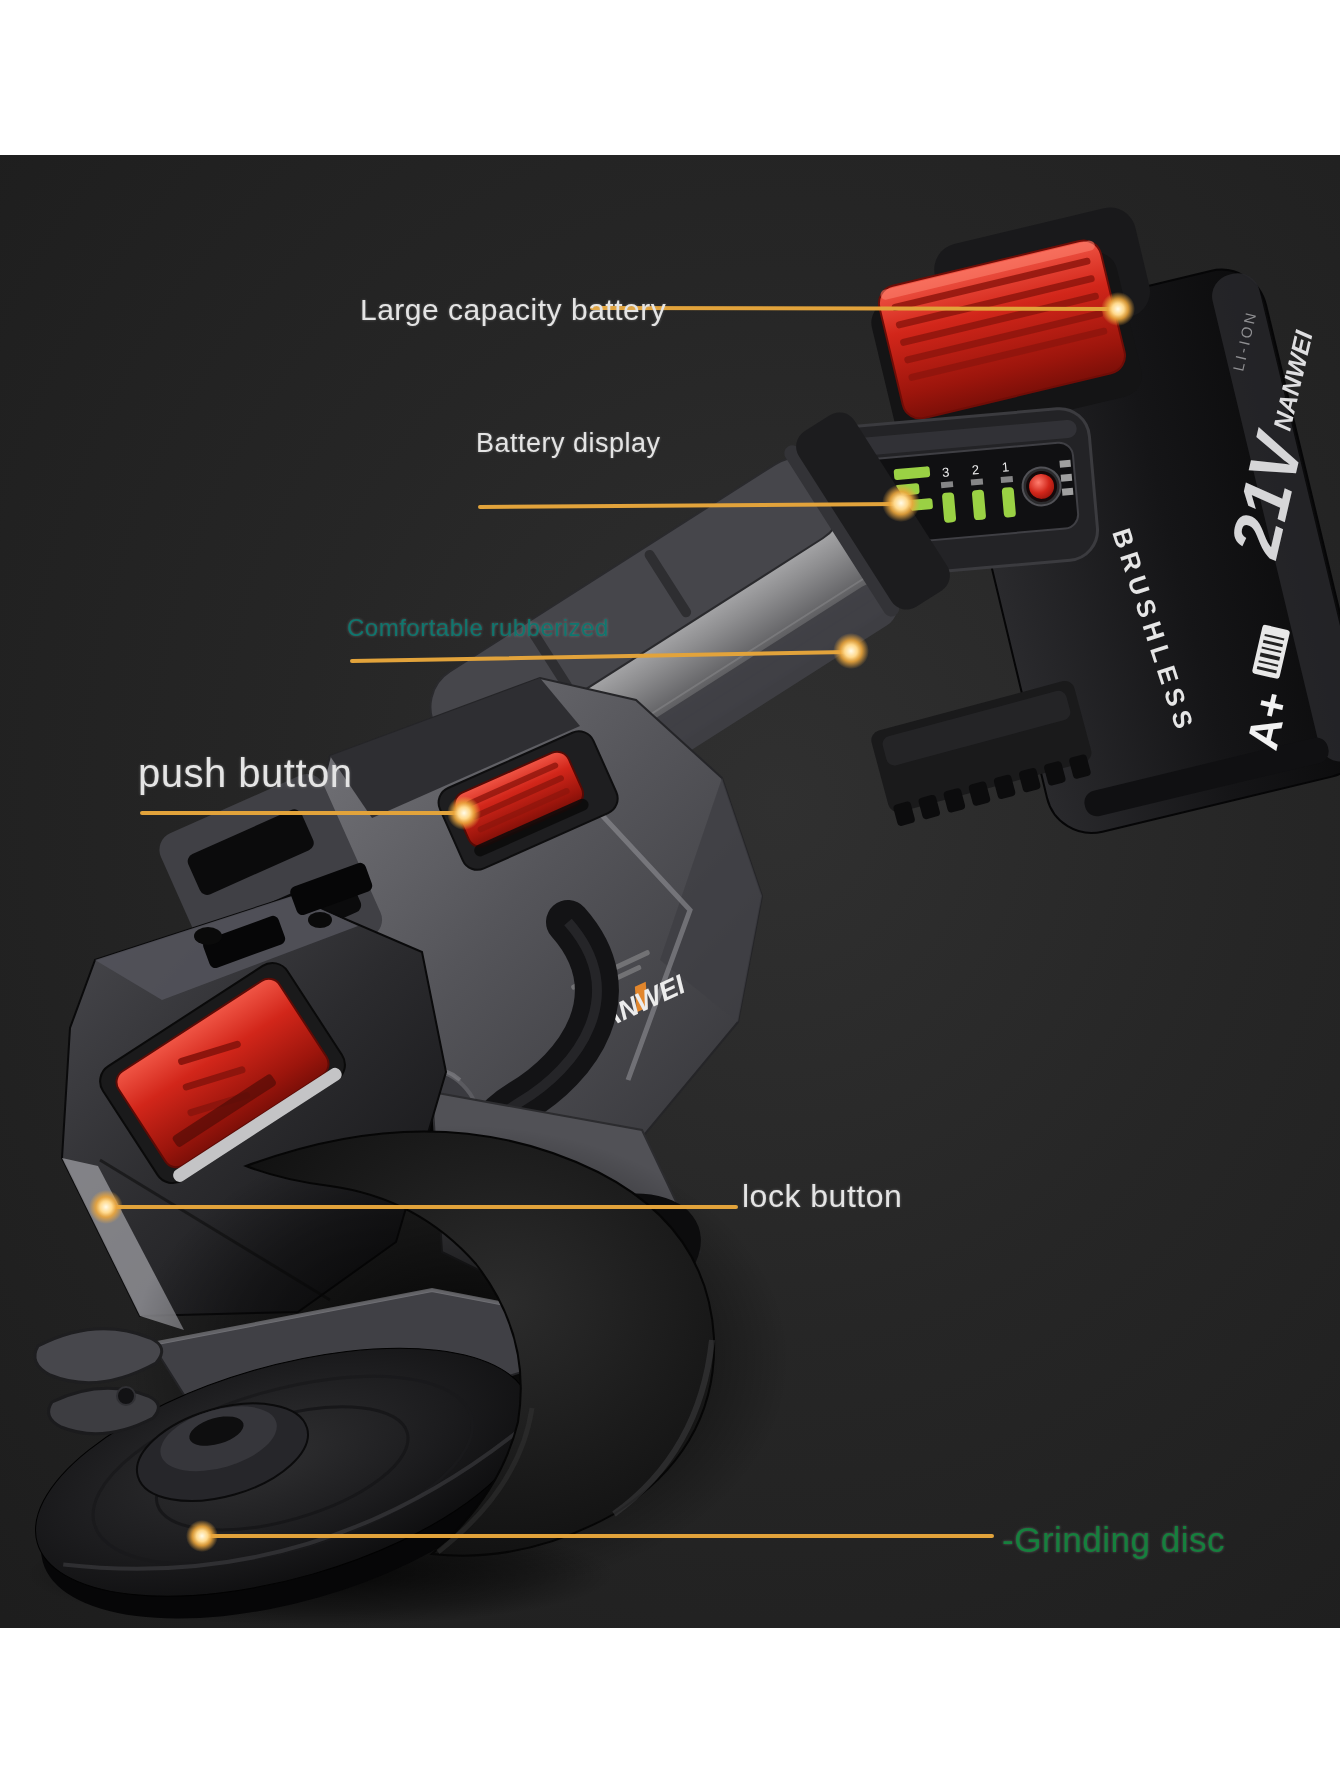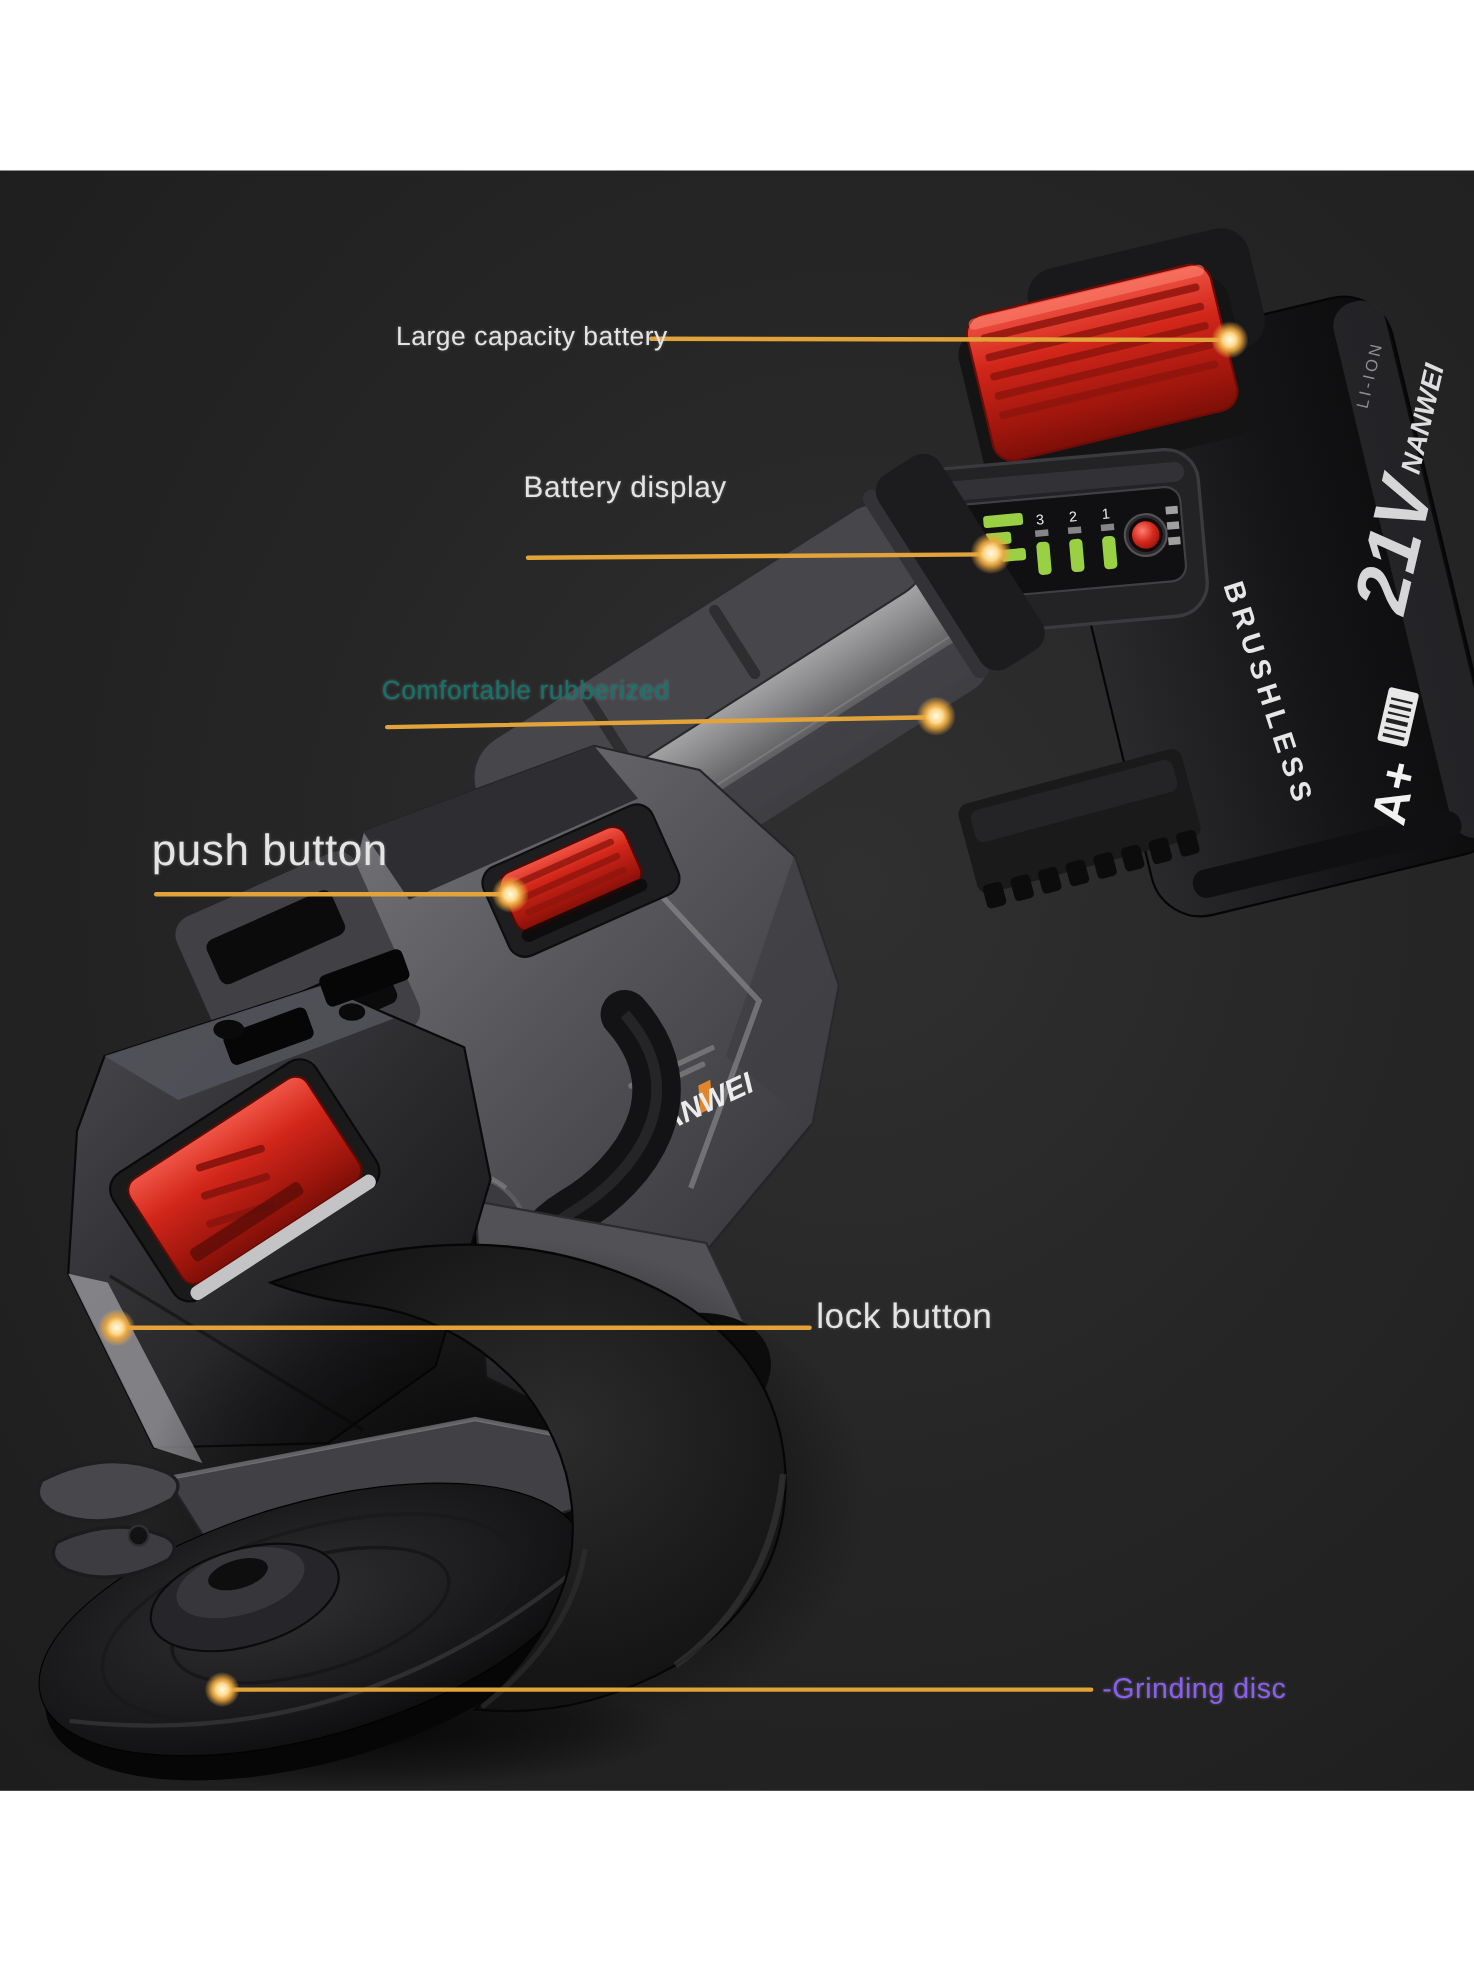--- a/index.html
+++ b/index.html
@@ -6,26 +6,26 @@
   .stage{
     position:relative;width:1340px;height:1785px;background:#ffffff;
     font-family:"Liberation Sans", sans-serif;overflow:hidden;
   }
   .photo-svg{position:absolute;left:0;top:0;width:1340px;height:1785px;display:block;}
   .lbl{
     position:absolute;color:#e4e4e4;white-space:nowrap;
     text-shadow:0 0 3px rgba(210,210,210,.35);
     letter-spacing:.5px;line-height:1.05;
   }
-  .lbl-large{font-size:24px;left:360px;top:294px;}
+  .lbl-large{font-size:30px;left:360px;top:294px;}
   .lbl-display{font-size:27px;left:476px;top:429px;}
   .lbl-rubber{font-size:24px;left:347px;top:615px;color:#0f766e;}
   .lbl-push{font-size:40px;left:138px;top:728px;margin-top:24px;}
   .lbl-lock{font-size:32px;left:742px;top:1180px;}
-  .lbl-disc{font-size:26px;left:1002px;top:1522px;color:#8b5cf6;}
+  .lbl-disc{font-size:35px;left:1002px;top:1522px;color:#15803d;}
 </style>
 </head>
 <body>
 
 <div class="stage">
 
   <svg class="photo-svg" viewBox="0 0 1340 1785">
     <defs>
       <radialGradient id="bgGrad" cx="58%" cy="44%" r="80%">
         <stop offset="0%" stop-color="#303030"></stop>

